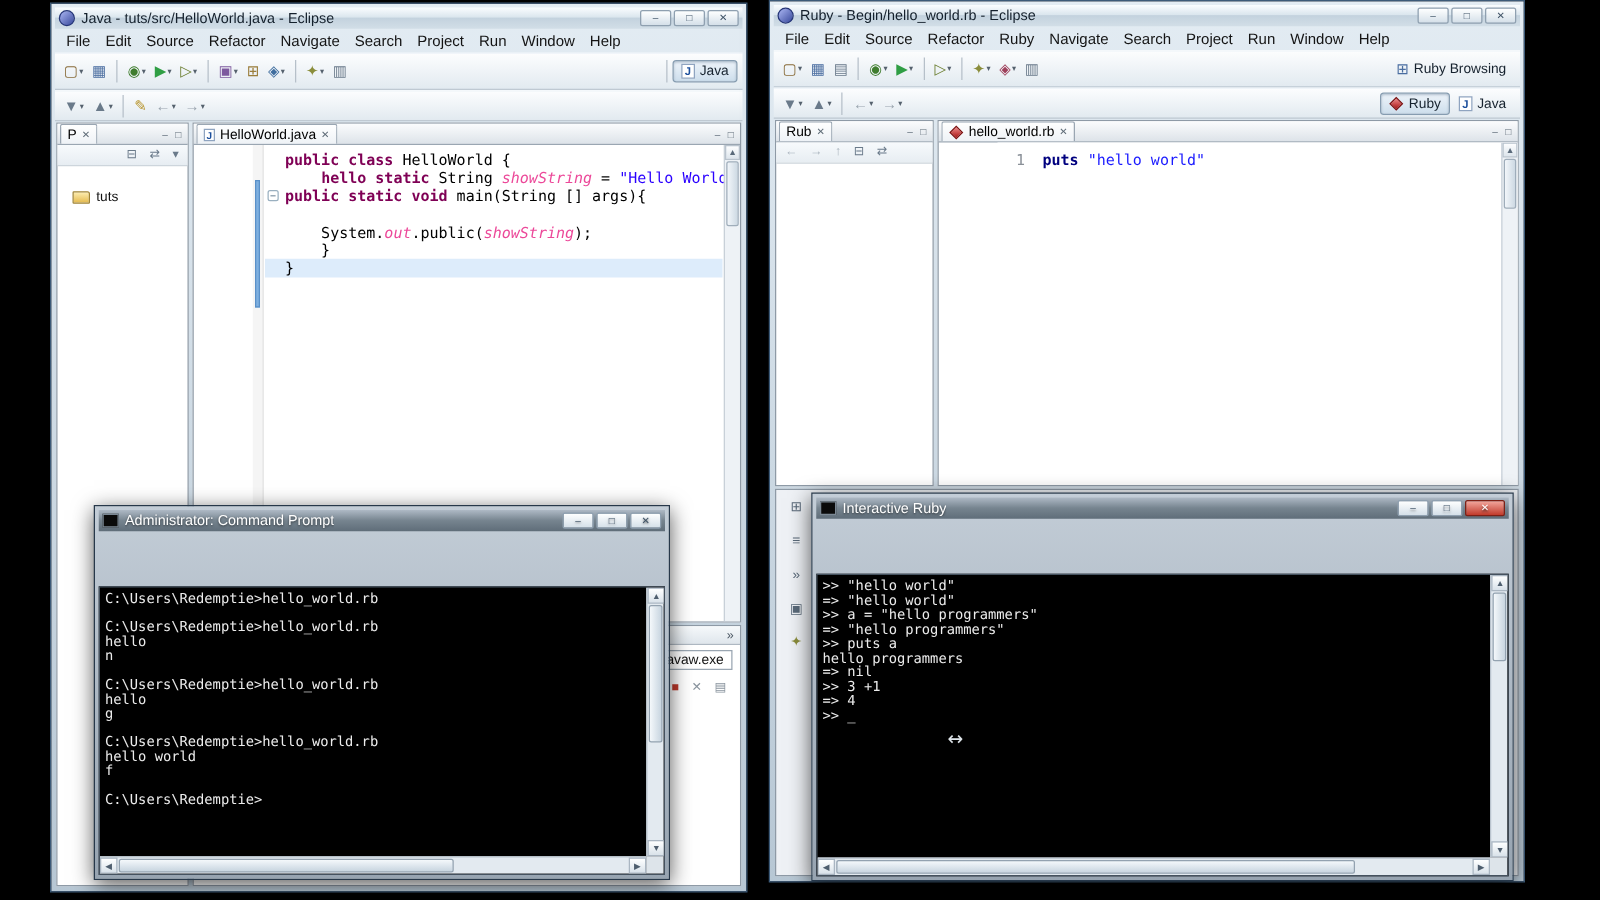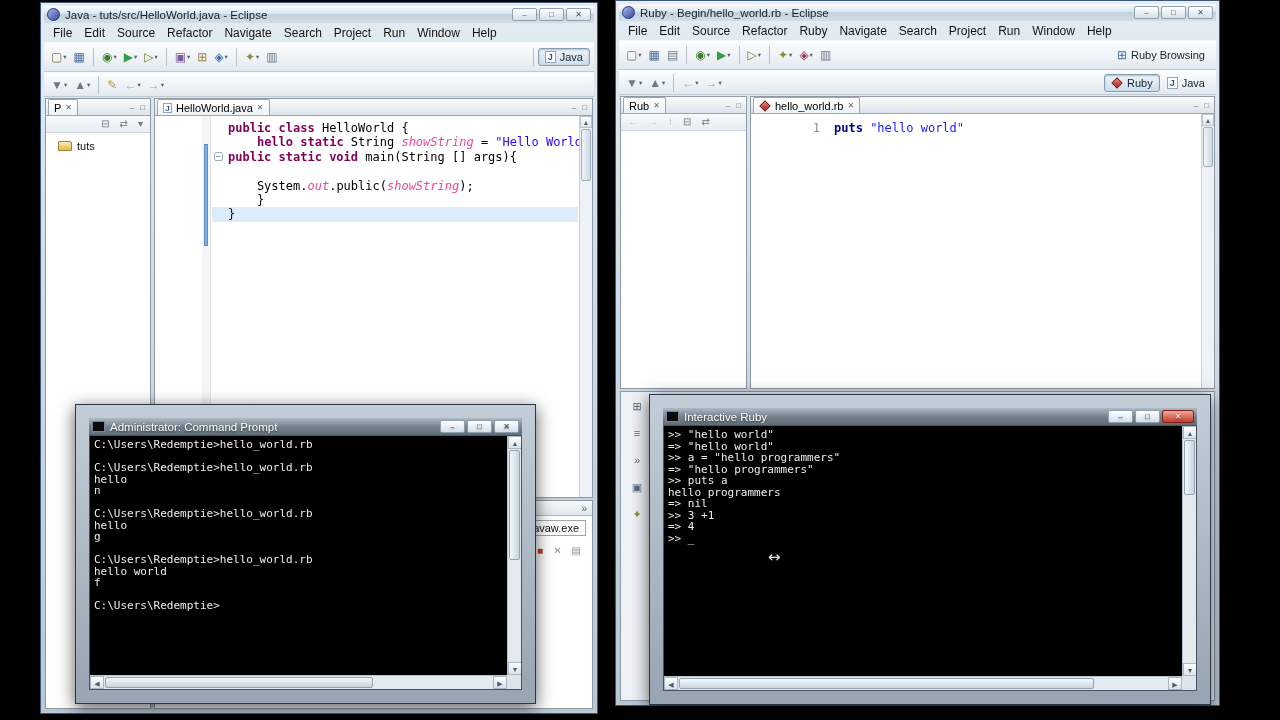--- a/index.html
+++ b/index.html
@@ -61,21 +61,21 @@
          border:1px solid #9aa6b2; border-bottom:none; background:linear-gradient(#ffffff,#eef2f6);
          border-radius:2px 2px 0 0; height:16px; white-space:nowrap; }
   .tclose { font-size:8px; color:#5d6a76; }
   .vctl { font-size:8px; color:#5d6a76; padding:0 3px; }
 
   .viewtb { height:17px; flex:none; display:flex; align-items:center; justify-content:flex-end;
             gap:4px; padding:0 4px; background:linear-gradient(#f7fafc,#e7edf2);
             border-bottom:1px solid #cdd5dc; }
   .viewtb .tbi { height:14px; } .viewtb .g { font-size:10px; }
 
-  .tree { flex:1; padding:4px 2px; overflow:hidden; }
+  .tree { flex:1; padding:16px 2px; overflow:hidden; }
   .titem { display:flex; align-items:center; gap:5px; height:17px;
            padding-left:10px; font-size:11px; color:#111; }
   .ticon { flex:none; }
   .ticon.folder { width:14px; height:10px; border:1px solid #a08435;
            background:linear-gradient(#fcecae,#e5bb50); border-radius:1px 2px 1px 1px; }
   .ticon.package { width:13px; height:10px; border:1px solid #8a7040;
            background:linear-gradient(#f0e2c4,#bf9f6c); }
 
   
   .editor-body { position:relative; background:#fff; overflow:hidden; flex:none;margin-left:47px; }
@@ -124,22 +124,22 @@
   .cv-icons .g { font-size:10px; }
 
   
   .bottom-panel { position:relative; flex:1; border:1px solid #8e9aa6;
                   margin-top:2px; background:#eef1f5; }
   .bstrip { position:absolute; left:3px; top:2px; width:26px; display:flex;
             flex-direction:column; gap:7px; align-items:center; padding-top:2px; }
   .bstrip .g { font-size:11px; }
 
   
-  .term-win { border:1px solid #27384a; padding:13px;
-              background:linear-gradient(180deg,#c3cdd7,#97a4b1); }
+  .term-win { border:1px solid #27384a; padding:3px;
+              background:linear-gradient(180deg,#c3cdd7,#97a4b1);gap:44px; }
   .term-win .titlebar { background:linear-gradient(180deg,#aeb9c5,#76848f 50%,#5f6d79); color:#fff;
               text-shadow:0 1px 2px rgba(0,0,0,.6); }
   .term-client { position:relative; flex:1; background:#000; border:1px solid #45525f; overflow:hidden; }
   .term-text { position:absolute; left:4px; top:3px; right:18px;
                font:11px/11.5px "DejaVu Sans Mono", monospace; color:#ececec; white-space:pre; }
   .conline { height:11.5px; }
 
   .sb-v { position:absolute; right:0; top:0; bottom:14px; width:14px;
           background:#e3eaf0; border-left:1px solid #b9c3cd; display:flex; flex-direction:column; }
   .sb-h { position:absolute; left:0; right:14px; bottom:0; height:14px;

